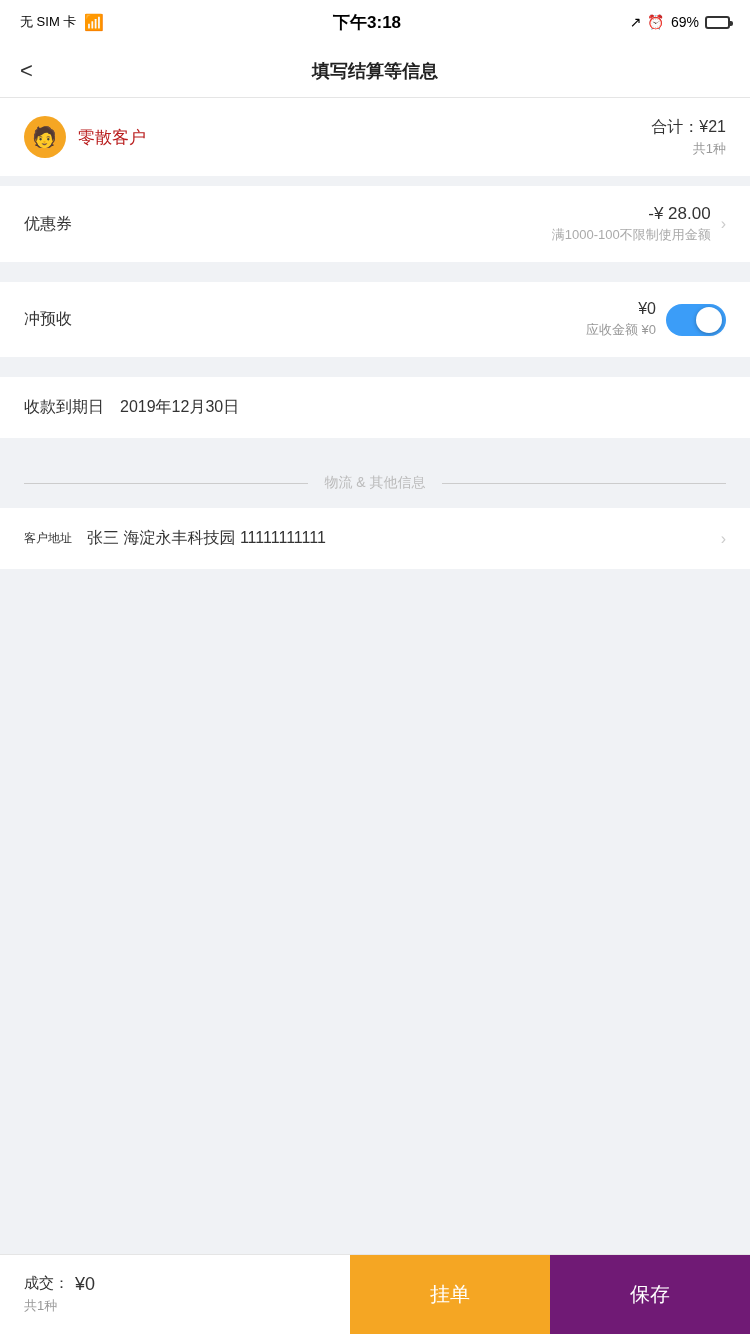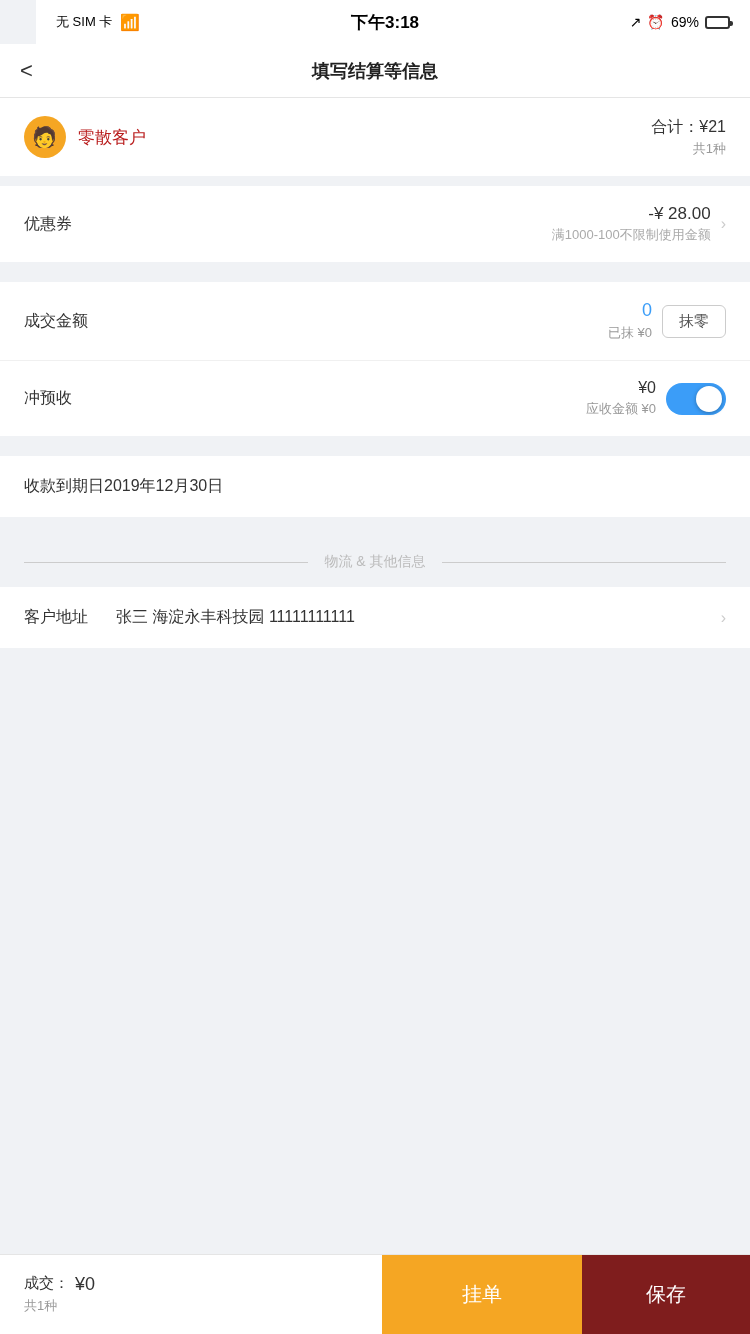--- a/index.html
+++ b/index.html
@@ -16,21 +16,20 @@
     
     .status-bar {
       background: #fff;
       height: 44px;
       display: flex;
       align-items: center;
       justify-content: space-between;
       padding: 0 20px;
       font-size: 15px;
       font-weight: 500;
-      margin-left: 36px;
     }
     .status-left { display: flex; align-items: center; gap: 8px; font-size: 14px; }
     .status-center { font-size: 17px; font-weight: 600; }
     .status-right { display: flex; align-items: center; gap: 6px; font-size: 14px; }
     .wifi-icon { font-size: 16px; }
     .battery-box {
       display: inline-block;
       width: 25px; height: 13px;
       border: 2px solid #333;
       border-radius: 3px;
@@ -233,20 +232,21 @@
       background: #fff;
       border-bottom: 1px solid #f0f0f0;
     }
 
     
     .date-row {
       display: flex;
       align-items: flex-end;
       padding: 20px 24px;
       background: #fff;
+      gap: 16px;
     }
     .date-label {
       font-size: 16px;
       color: #333;
       flex-shrink: 0;
     }
     .date-value {
       font-size: 16px;
       color: #333;
     }
@@ -274,24 +274,24 @@
 
     
     .address-row {
       display: flex;
       align-items: center;
       justify-content: space-between;
       padding: 20px 24px;
       background: #fff;
     }
     .address-label {
-      font-size: 16px;
+      font-size: 12px;
       color: #333;
       flex-shrink: 0;
-      margin-right: 28px;
+      margin-right: 15px;
     }
     .address-value {
       font-size: 16px;
       color: #333;
       flex: 1;
     }
 
     
     .bottom-bar {
       position: fixed;
@@ -330,22 +330,22 @@
       width: 200px;
       height: 80px;
       display: flex;
       align-items: center;
       justify-content: center;
       font-size: 20px;
       color: #fff;
       cursor: pointer;
     }
     .bottom-btn-save {
-      background: #7f1d1d;
-      width: 168px;
+      background: #701a75;
+      width: 200px;
       height: 80px;
       display: flex;
       align-items: center;
       justify-content: center;
       font-size: 20px;
       color: #fff;
       cursor: pointer;
     }
 
     .no-sim { font-size: 13px; }
@@ -396,30 +396,20 @@
           <span class="coupon-sub">满1000-100不限制使用金额</span>
         </div>
         <span class="chevron">›</span>
       </div>
     </div>
   </div>
 
   <div class="section-divider"></div>
 
   <div class="card">
-    <div class="row-item">
-      <span class="row-label">成交金额</span>
-      <div class="row-right">
-        <div class="row-col">
-          <span class="row-value-blue">0</span>
-          <span class="row-sub">已抹  ¥0</span>
-        </div>
-        <button class="btn-round">抹零</button>
-      </div>
-    </div>
 
     <div class="row-item">
       <span class="row-label">冲预收</span>
       <div class="row-right">
         <div class="row-col">
           <span class="row-value-black">¥0</span>
           <span class="row-sub">应收金额 ¥0</span>
         </div>
         <div class="toggle"></div>
       </div>

